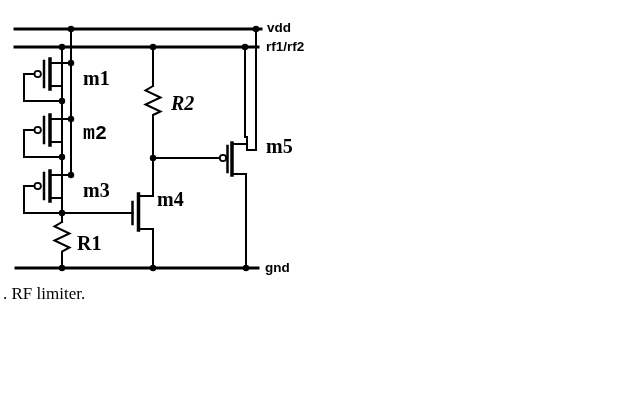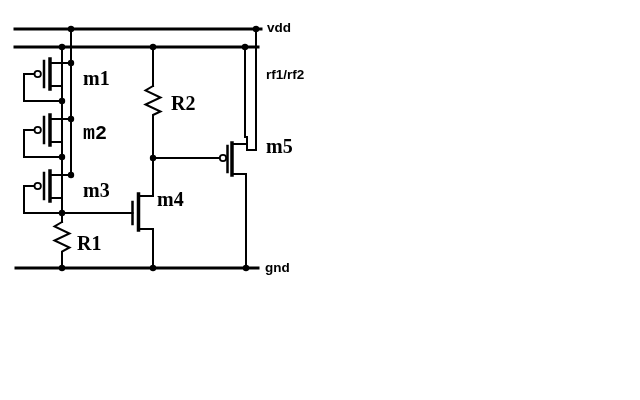--- a/index.html
+++ b/index.html
@@ -133,24 +133,25 @@
       <circle cx="71" cy="175" r="3.2"></circle>
       <circle cx="62" cy="213" r="3.2"></circle>
       <circle cx="153" cy="158" r="3.2"></circle>
       <circle cx="62" cy="268" r="3.2"></circle>
       <circle cx="153" cy="268" r="3.2"></circle>
       <circle cx="246" cy="268" r="3.2"></circle>
     </g>
   </svg>
 
   <div class="lbl rail-lbl" style="left:267px; top:21px;">vdd</div>
-  <div class="lbl rail-lbl" style="left:266px; top:40px;margin-top:28px;">rf1/rf2</div>
+  <div class="lbl rail-lbl" style="left:266px; top:40px;">rf1/rf2</div>
   <div class="lbl rail-lbl" style="left:265px; top:261px;">gnd</div>
 
   <div class="lbl dev-lbl" style="left:83px;  top:68px;">m1</div>
   <div class="lbl dev-lbl" style="left:83px;  top:124px;font-family:Liberation Mono, monospace;">m2</div>
   <div class="lbl dev-lbl" style="left:83px;  top:180px;">m3</div>
   <div class="lbl dev-lbl" style="left:157px; top:189px;">m4</div>
   <div class="lbl dev-lbl" style="left:266px; top:136px;">m5</div>
   <div class="lbl dev-lbl" style="left:77px;  top:233px;">R1</div>
-  <div class="lbl dev-lbl" style="left:171px; top:93px;">R2</div>
+  <div class="lbl dev-lbl" style="left:171px; top:93px;font-style:italic;">R2</div>
 
+  <div class="lbl cap-lbl" style="left:3px; top:285px;">. RF limiter.</div>
 </div>
 
 </body></html>

